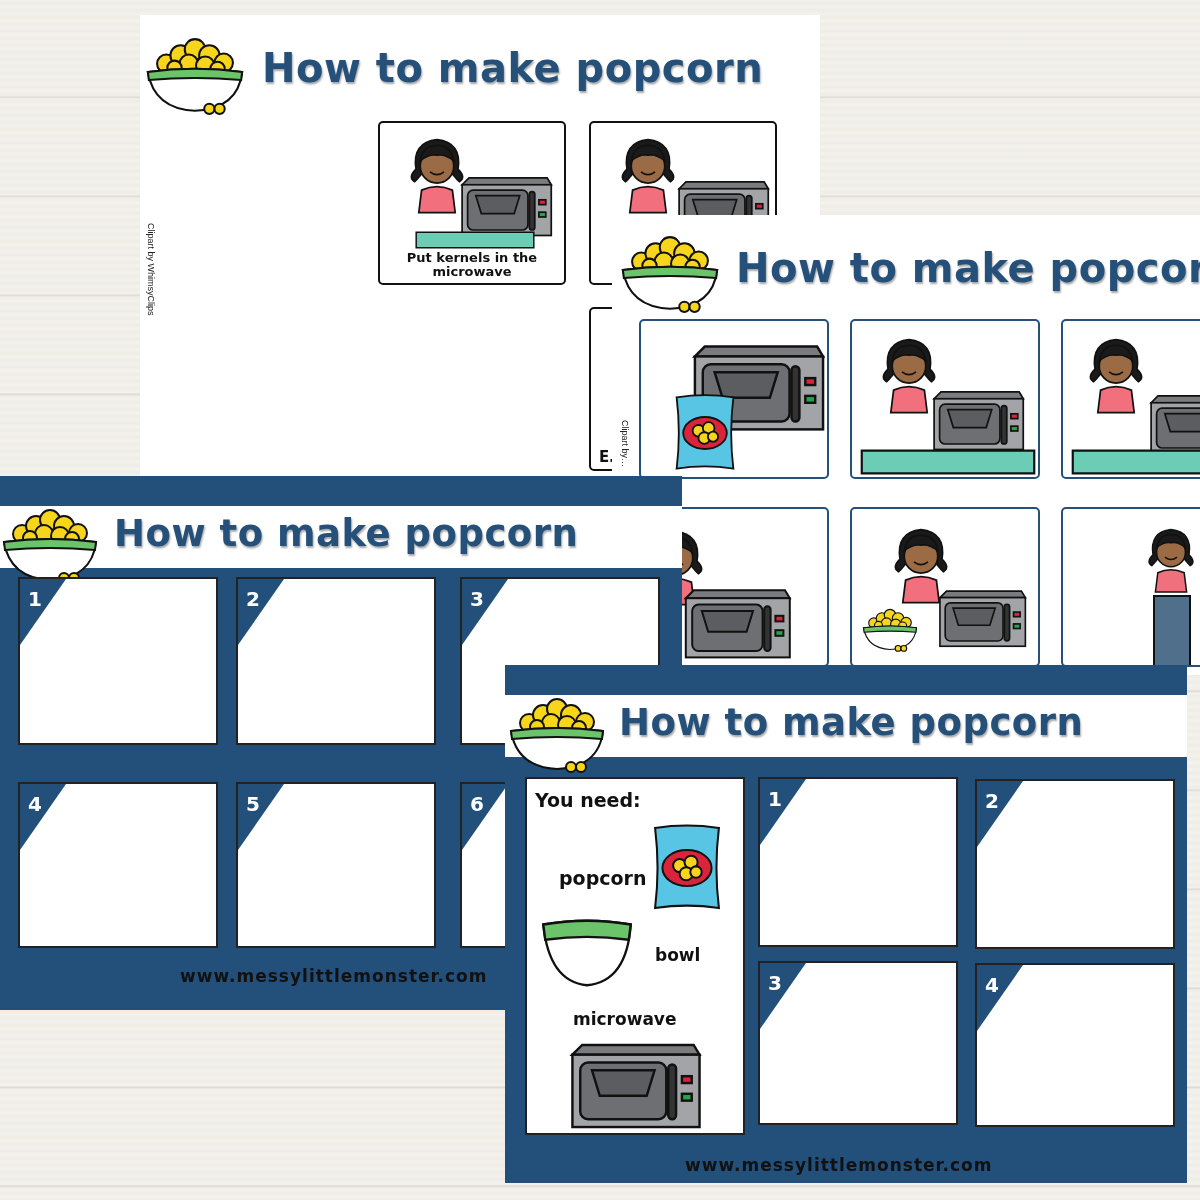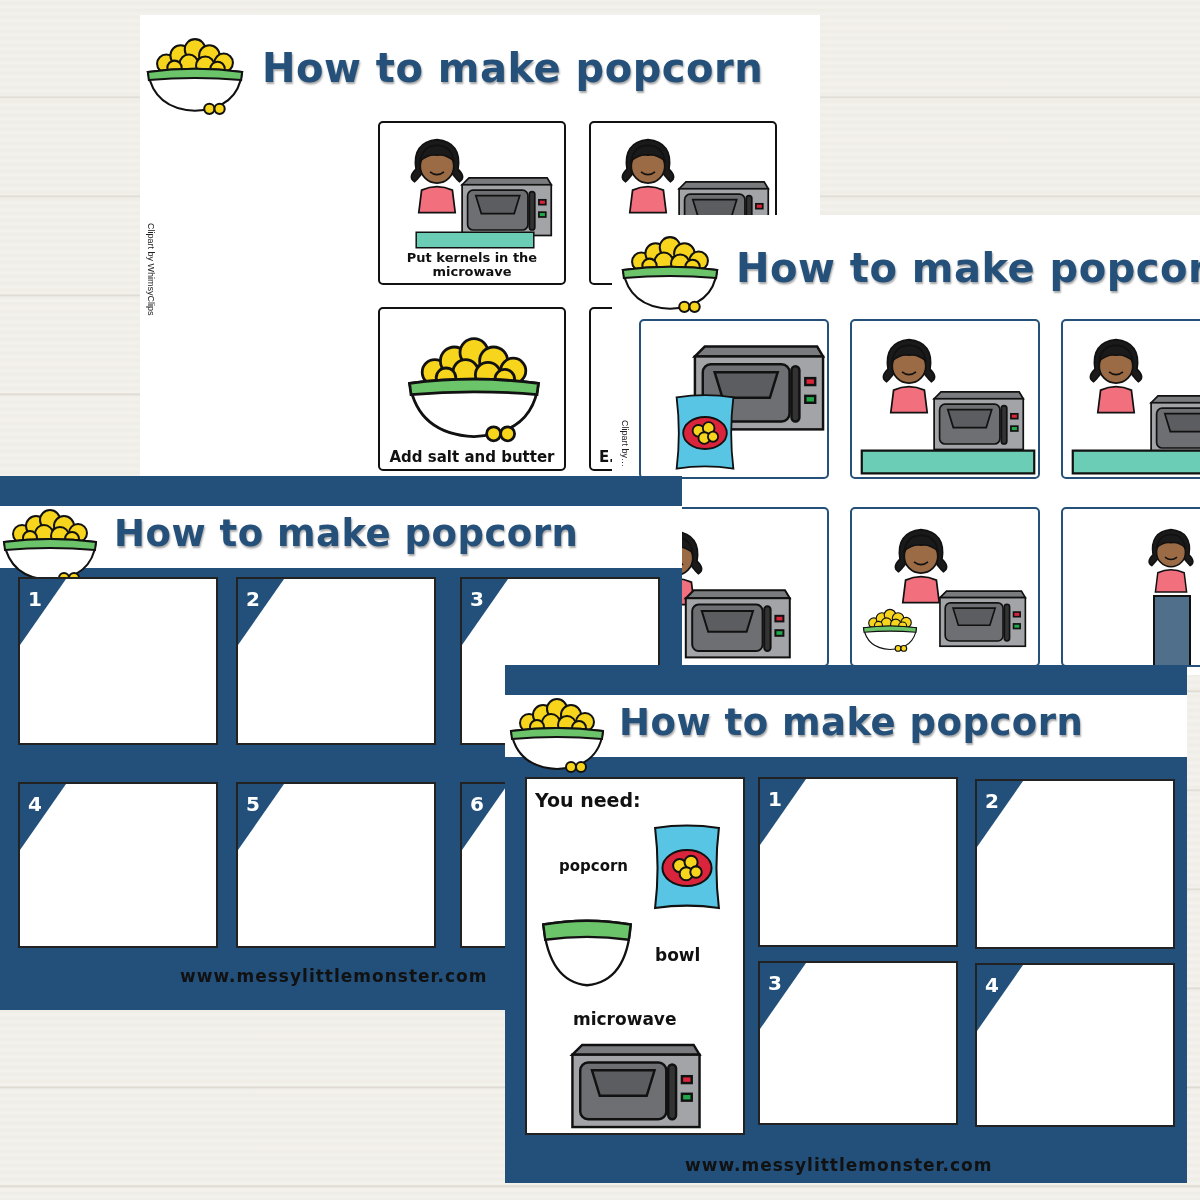--- a/index.html
+++ b/index.html
@@ -121,26 +121,20 @@
   </div>
   <div class="card1" style="left:449px;top:106px;">
     <svg style="position:absolute;left:22px;top:8px;width:70px;height:86px">
         <use href="#kid"></use>
       </svg>
     <svg style="position:absolute;left:84px;top:56px;width:96px;height:62px">
         <use href="#micro"></use>
       </svg>
     <div class="cap">W…</div>
   </div>
-  <div class="card1" style="left:238px;top:292px;">
-    <svg style="position:absolute;left:14px;top:24px;width:160px;height:112px">
-        <use href="#popbowl"></use>
-      </svg>
-    <div class="cap">Add salt and butter</div>
-  </div>
   <div class="card1" style="left:449px;top:292px;">
     <div class="cap" style="text-align:left;padding-left:8px;">E…</div>
   </div>
 </div>
 
 <div class="sheet" id="s2">
   <svg class="bowl" style="left:6px;top:18px;width:104px;height:82px">
       <use href="#popbowl"></use>
     </svg>
   <div class="title" style="left:124px;top:30px;font-size:40px;">How to make popcorn</div>
@@ -240,21 +234,21 @@
 
 <div class="sheet blue" id="s4">
   <div class="band" style="top:30px;height:62px;"></div>
   <svg class="bowl" style="left:2px;top:30px;width:100px;height:80px">
       <use href="#popbowl"></use>
     </svg>
   <div class="title" style="left:114px;top:36px;font-size:37px;">How to make popcorn</div>
 
   <div class="need" style="left:20px;top:112px;width:220px;height:358px;">
     <div class="lbl" style="left:8px;top:10px;font-size:19px;">You need:</div>
-    <div class="lbl" style="left:32px;top:78px;font-size:15px;">popcorn</div>
+    <div class="lbl" style="left:32px;top:88px;font-size:19px;">popcorn</div>
     <svg style="position:absolute;left:122px;top:44px;width:76px;height:90px" viewBox="0 0 90 110">
         <use href="#bag"></use>
       </svg>
     <svg style="position:absolute;left:2px;top:136px;width:116px;height:76px" viewBox="0 0 100 80">
       <path d="M4 10 Q50 2 96 10 Q92 70 50 74 Q10 70 4 10Z" fill="#fff" stroke="#111" stroke-width="2.5"></path>
       <path d="M4 10 Q50 2 96 10 L94 26 Q50 20 6 26Z" fill="#6cc46a" stroke="#111" stroke-width="2.5"></path>
     </svg>
     <div class="lbl" style="left:128px;top:166px;font-size:17px;">bowl</div>
     <div class="lbl" style="left:46px;top:230px;font-size:17px;">microwave</div>
     <svg style="position:absolute;left:34px;top:262px;width:148px;height:88px">

